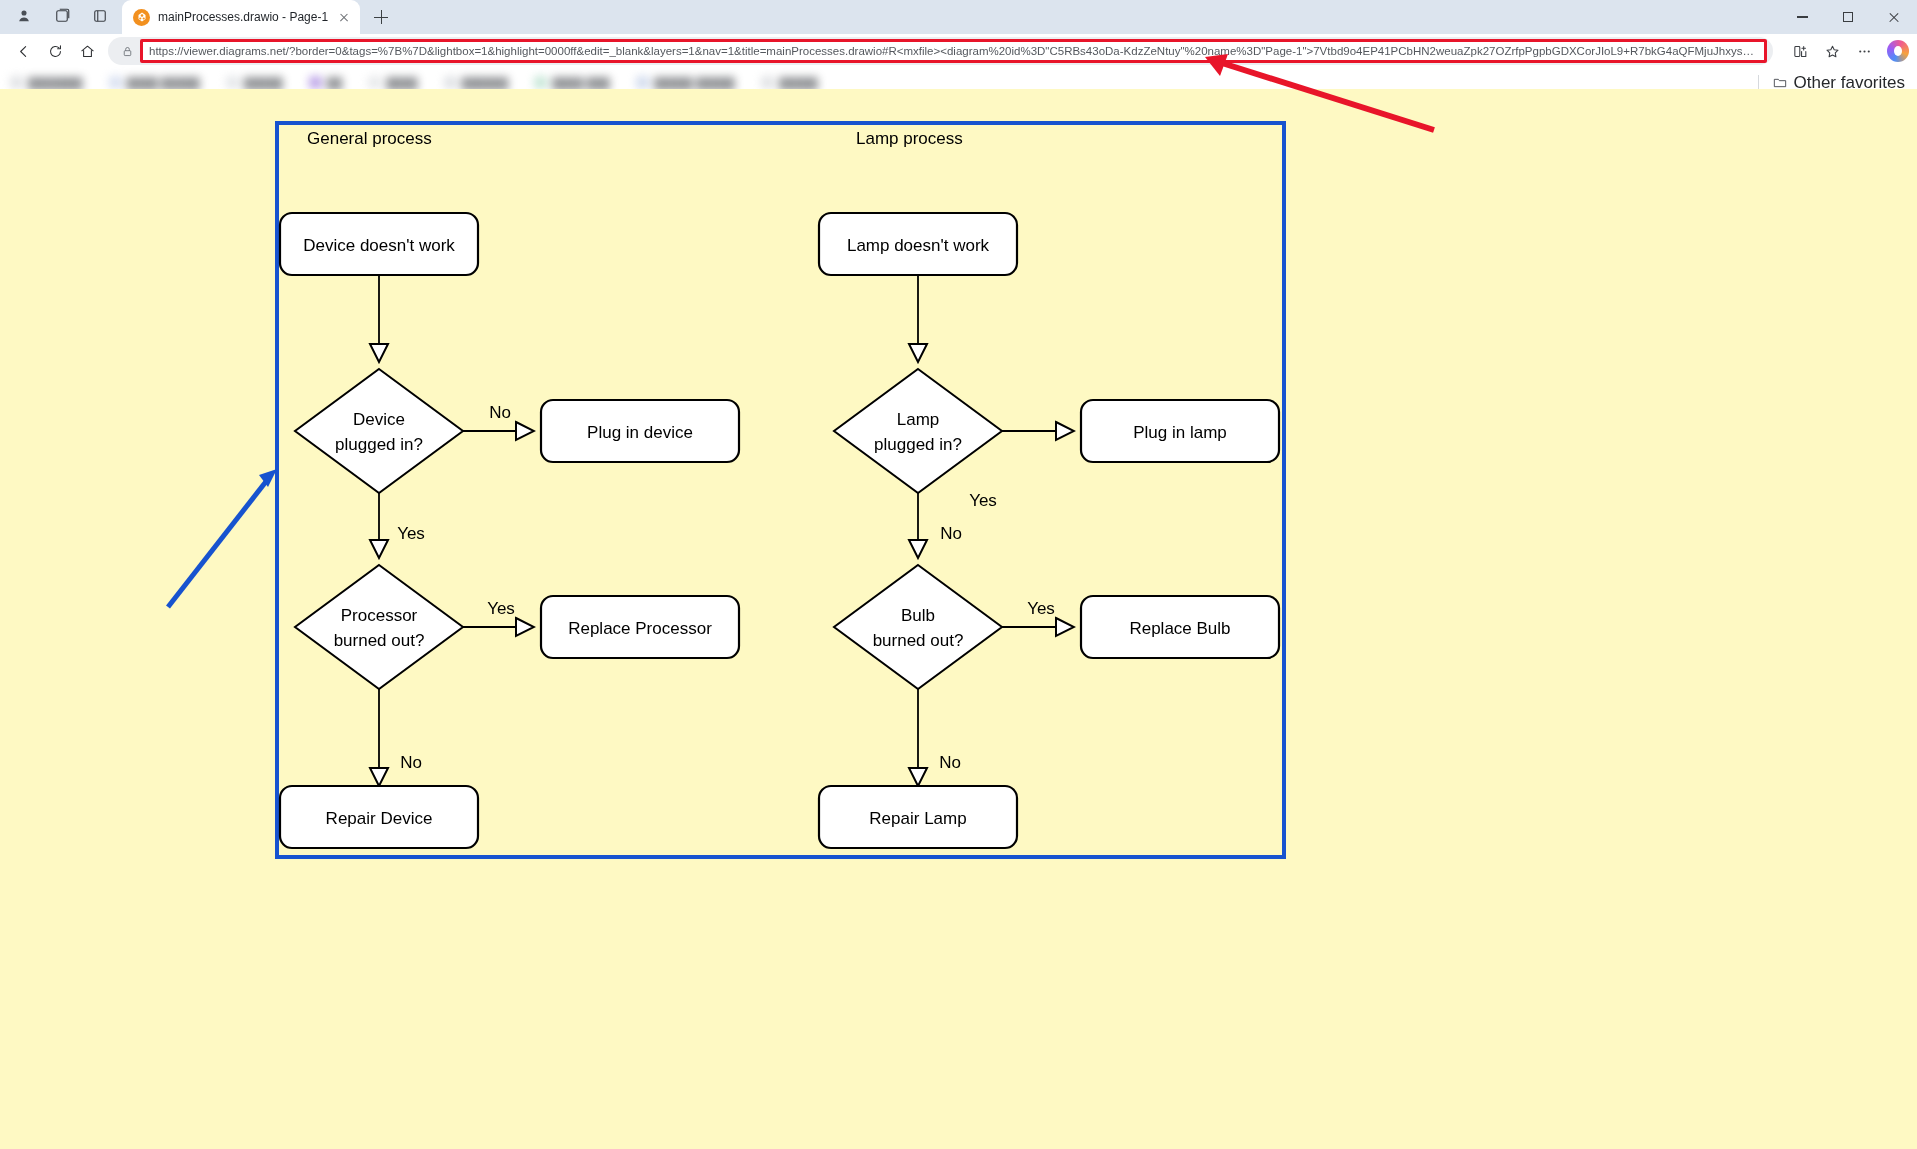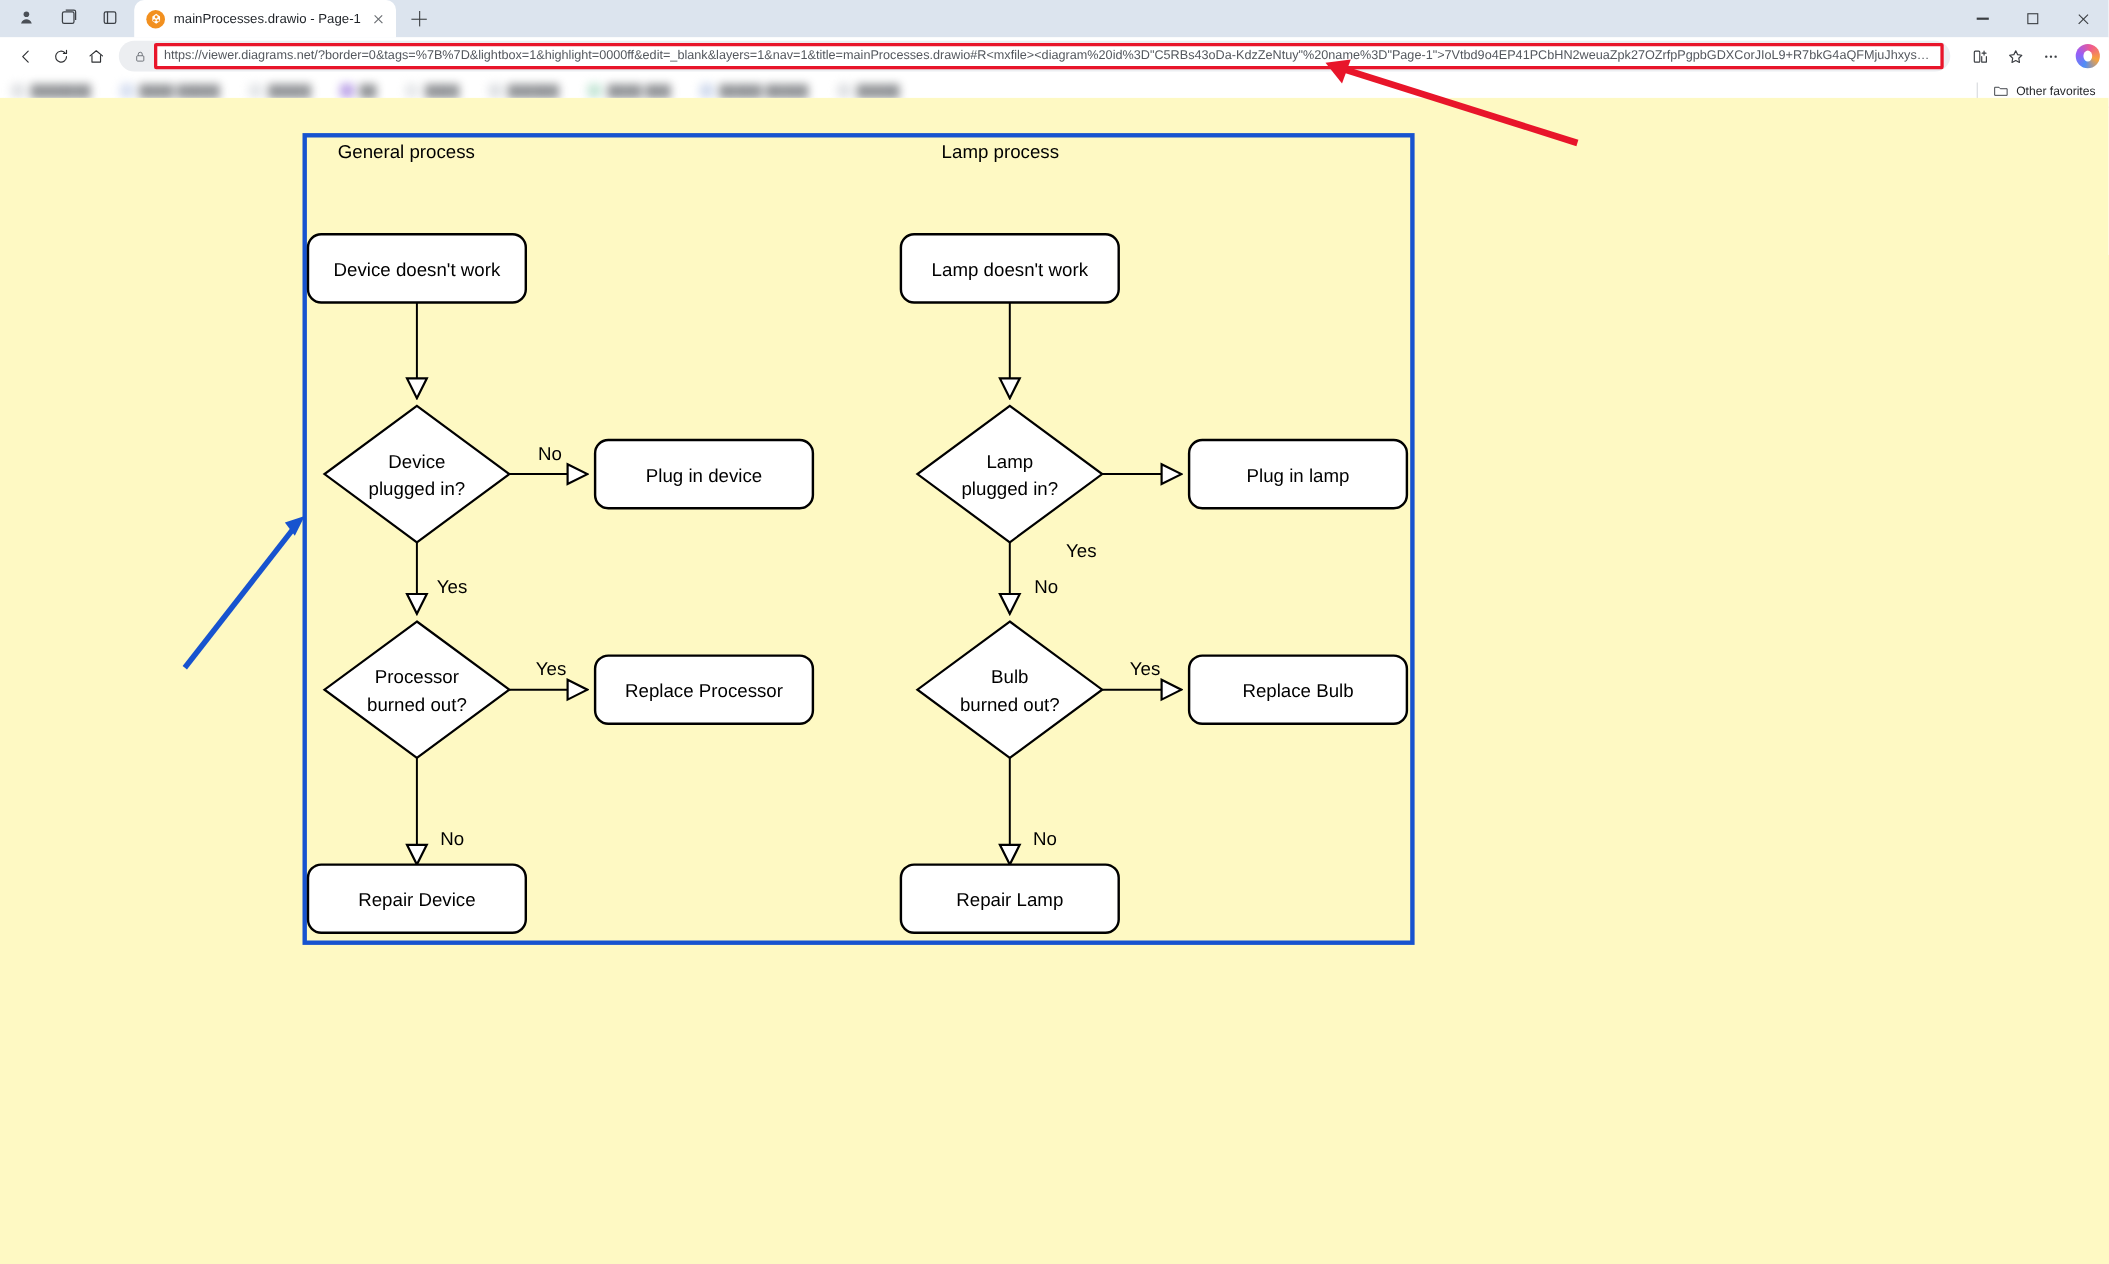--- a/index.html
+++ b/index.html
@@ -138,21 +138,21 @@
   .bm-dot { width:13px;height:13px;border-radius:3px;}
   .bm-lbl { font-size:11px; color:#3b3f45; }
   .bm-right {
     position:absolute; right: 12px; top:0; height:30px;
     display:flex; align-items:center; gap:6px;
     padding-left: 14px;
   }
   .bm-right:before{content:"";position:absolute;left:0;top:7px;width:1px;height:16px;background:#d6d9dd;}
   .folder-ico { width:16px;height:16px; }
   .folder-ico svg{width:16px;height:16px;fill:none;stroke:#3b3f45;stroke-width:1.3;}
-  .bm-right span{font-size:11px;color:#26282b;}
+  .bm-right span{font-size:17px;color:#26282b;}
 
   
   .viewport {
     position: absolute;
     left: 0; top: 89px;
     width: 1917px; height: 1060px;
     background: #fef9c3;
     overflow: hidden;
   }
   .diagram-svg { position:absolute; left:0; top:0; }

